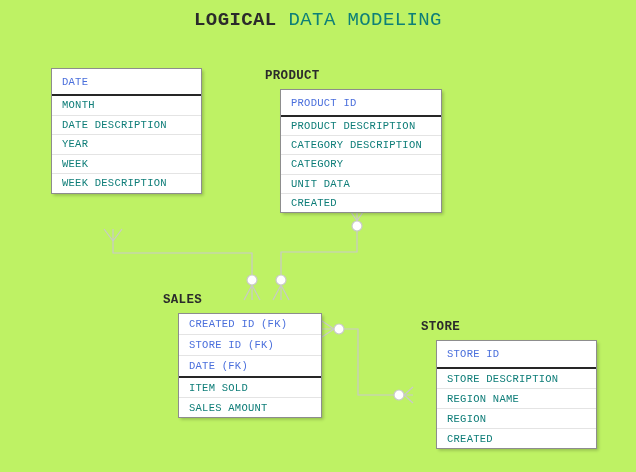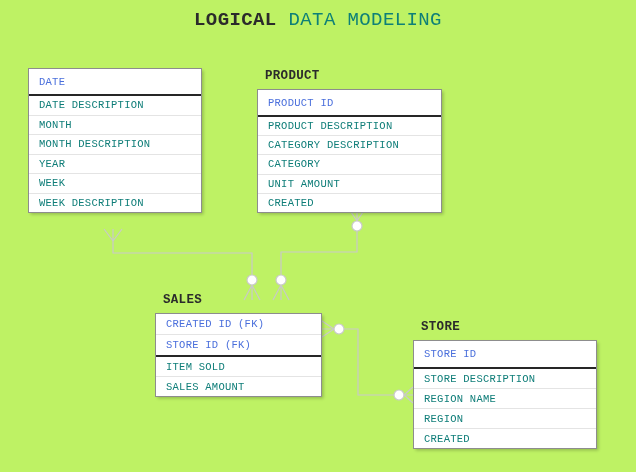--- a/index.html
+++ b/index.html
@@ -26,20 +26,21 @@
   .entity-title{
     font-size:12.5px;font-weight:700;color:#2b2b2b;
     letter-spacing:0.3px;
     margin:0 0 4px 8px;height:17px;line-height:17px;
   }
   .entity-box{
     background:#ffffff;
     border:1px solid #8d8d8d;
     box-shadow:1.5px 1.5px 3px rgba(0,0,0,0.22);
     box-sizing:border-box;
+    margin-left:23px;
   }
   .pk-section{border-bottom:2px solid #262626;}
   .row{
     display:flex;align-items:center;
     padding-left:10px;
     font-size:10.5px;letter-spacing:0.25px;
     white-space:nowrap;overflow:hidden;
   }
   .pk-section .row{color:#4a6fdc;height:var(--pkh);}
   .attr-section .row{color:#0e7d78;height:var(--rh);}
@@ -83,52 +84,52 @@
       <path d="M404,395 L413,387 M404,395 L413,395 M404,395 L413,403"></path>
     </g>
   </svg>
 
   <div class="entity" id="t-time">
     <div class="entity-box">
       <div class="pk-section">
         <div class="row">DATE</div>
       </div>
       <div class="attr-section">
+        <div class="row">MONTH</div>
         <div class="row">DATE DESCRIPTION</div>
-        <div class="row">MONTH</div>
-        <div class="row">MONTH DESCRIPTION</div>
         <div class="row">YEAR</div>
         <div class="row">WEEK</div>
         <div class="row">WEEK DESCRIPTION</div>
       </div>
     </div>
   </div>
 
   <div class="entity" id="t-product">
     <div class="entity-title">PRODUCT</div>
     <div class="entity-box">
       <div class="pk-section">
         <div class="row">PRODUCT ID</div>
       </div>
       <div class="attr-section">
         <div class="row">PRODUCT DESCRIPTION</div>
         <div class="row">CATEGORY DESCRIPTION</div>
         <div class="row">CATEGORY</div>
-        <div class="row">UNIT AMOUNT</div>
+        <div class="row">UNIT DATA</div>
         <div class="row">CREATED</div>
       </div>
     </div>
   </div>
 
   <div class="entity" id="t-sales">
     <div class="entity-title">SALES</div>
     <div class="entity-box">
       <div class="pk-section">
         <div class="row">CREATED ID (FK)</div>
         <div class="row">STORE ID (FK)</div>
+        <div class="row">DATE (FK)</div>
       </div>
       <div class="attr-section">
         <div class="row">ITEM SOLD</div>
         <div class="row">SALES AMOUNT</div>
       </div>
     </div>
   </div>
 
   <div class="entity" id="t-store">
     <div class="entity-title">STORE</div>

